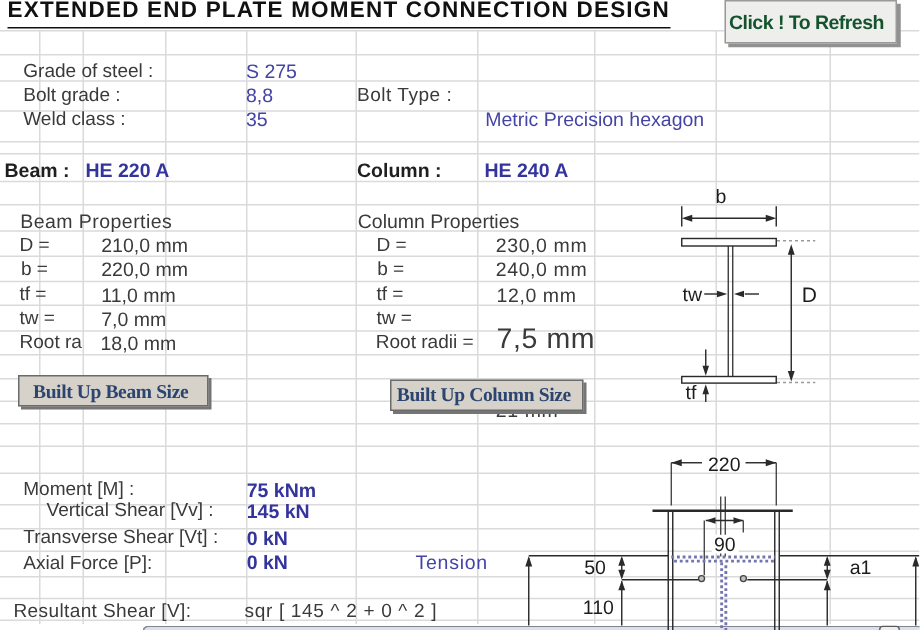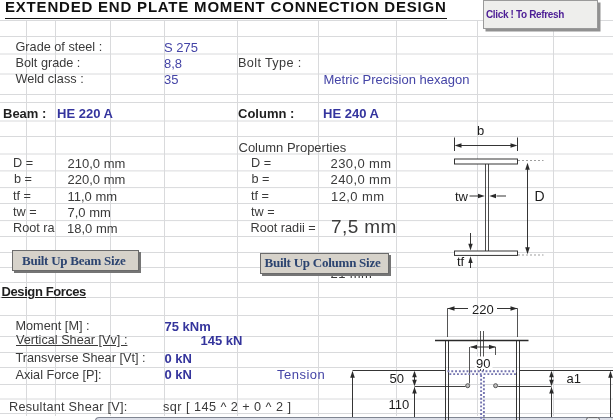--- a/index.html
+++ b/index.html
@@ -55,38 +55,39 @@
 </svg>
 
 <div id="band" style="position:absolute;left:95px;top:416.6px;width:521px;height:4px;background:#dcdfe8;border:1px solid #7f8591;border-radius:4px 4px 0 0;box-sizing:border-box;"></div>
 
 <div class="t b" id="title" style="left:5px;top:-1px;font-size:15px;line-height:16.5px;letter-spacing:0.8px;color:#111;">EXTENDED END PLATE MOMENT CONNECTION DESIGN</div>
 
 <div style="position:absolute;left:5px;top:18px;width:442px;height:1.4px;background:#111;"></div>
 
 <div id="refreshbtn" style="position:absolute;left:483px;top:0px;width:115px;height:28.5px;background:#eeeeec;border:1px solid #9a9a9a;box-shadow:2.5px 2.5px 0 #919191;box-sizing:border-box;"></div>
 
-<div class="t" style="left:486px;top:7.5px;font-size:10px;letter-spacing:-0.35px;font-weight:bold;color:#4c1d95;">Click ! To Refresh</div>
+<div class="t" style="left:486px;top:7.5px;font-size:13px;letter-spacing:-0.35px;font-weight:bold;color:#14532d;">Click ! To Refresh</div>
 
 <div class="t" style="left:15.5px;top:40.5px;">Grade of steel :</div>
 <div class="t v" style="left:164px;top:40.5px;">S 275</div>
 
 <div class="t" style="left:15.5px;top:57.2px;">Bolt grade :</div>
 <div class="t v" style="left:164px;top:57.2px;">8,8</div>
 <div class="t" style="left:238px;top:57.2px;letter-spacing:0.35px;">Bolt Type :</div>
 
 <div class="t" style="left:15.5px;top:72.5px;">Weld class :</div>
 <div class="t v" style="left:164px;top:72.5px;">35</div>
 <div class="t v" style="left:323.5px;top:72.5px;">Metric Precision hexagon</div>
 
 <div class="t b" style="left:3px;top:106.5px;">Beam :</div>
 <div class="t b v" style="left:57px;top:106.5px;color:#34349e;">HE 220 A</div>
 <div class="t b" style="left:238px;top:106.5px;">Column :</div>
 <div class="t b v" style="left:323px;top:106.5px;color:#34349e;">HE 240 A</div>
 
+<div class="t" style="left:13.5px;top:140.5px;font-size:13px;letter-spacing:0.3px;">Beam Properties</div>
 
 <div class="t" style="left:13px;top:157px;">D =</div>
 <div class="t" style="left:67.5px;top:157px;font-size:13px;">210,0 mm</div>
 
 <div class="t" style="left:14px;top:172.5px;">b =</div>
 <div class="t" style="left:67.5px;top:172.5px;font-size:13px;">220,0 mm</div>
 
 <div class="t" style="left:13px;top:190px;">tf =</div>
 <div class="t" style="left:67.5px;top:190px;font-size:13px;">11,0 mm</div>
 
@@ -114,27 +115,26 @@
 <div class="t" style="left:330.5px;top:222.3px;font-size:13px;letter-spacing:0.4px;margin-top:45px;">21 mm</div>
 
 <div id="beambtn" style="position:absolute;left:11.5px;top:250px;width:127.5px;height:20.5px;background:#d6d2ca;border:1px solid #6b6b6b;box-shadow:2px 2px 0 #757575;box-sizing:border-box;"></div>
 
 <div class="t" style="left:22px;top:253.5px;font-family:'Liberation Serif',serif;font-weight:bold;font-size:13px;letter-spacing:-0.25px;color:#2c4470;">Built Up Beam Size</div>
 
 <div id="colbtn" style="position:absolute;left:259.5px;top:253px;width:129.5px;height:21px;background:#d6d2ca;border:1px solid #6b6b6b;box-shadow:2px 2px 0 #757575;box-sizing:border-box;"></div>
 
 <div class="t" style="left:264.5px;top:256px;font-family:'Liberation Serif',serif;font-weight:bold;font-size:13px;letter-spacing:-0.25px;color:#2c4470;">Built Up Column Size</div>
 
-<div class="t b" style="left:1.5px;top:285px;text-decoration:underline;letter-spacing:-0.4px;">Design Forces</div>
 
 <div class="t" style="left:15.5px;top:319.5px;">Moment [M] :</div>
 <div class="t v b" style="left:164.5px;top:319.5px;">75 kNm</div>
 
-<div class="t" style="left:16px;top:334.3px;text-decoration:underline;">Vertical Shear [Vv] :</div>
-<div class="t v b" style="left:164.5px;top:334.3px;padding-left:36px;">145 kN</div>
+<div class="t" style="left:31px;top:334.3px;">Vertical Shear [Vv] :</div>
+<div class="t v b" style="left:164.5px;top:334.3px;">145 kN</div>
 
 <div class="t" style="left:15.5px;top:352px;">Transverse Shear [Vt] :</div>
 <div class="t v b" style="left:164.5px;top:352px;">0 kN</div>
 
 <div class="t" style="left:15.5px;top:369px;">Axial Force [P]:</div>
 <div class="t v b" style="left:164.5px;top:368.2px;">0 kN</div>
 <div class="t v" style="left:238px;top:368.2px;letter-spacing:0.5px;margin-left:39px;">Tension</div>
 
 <div class="t" style="left:9px;top:400.5px;letter-spacing:0.25px;">Resultant Shear [V]:</div>
 <div class="t" style="left:163px;top:400.5px;letter-spacing:0.45px;">sqr [ 145 ^ 2 + 0 ^ 2 ]</div>

